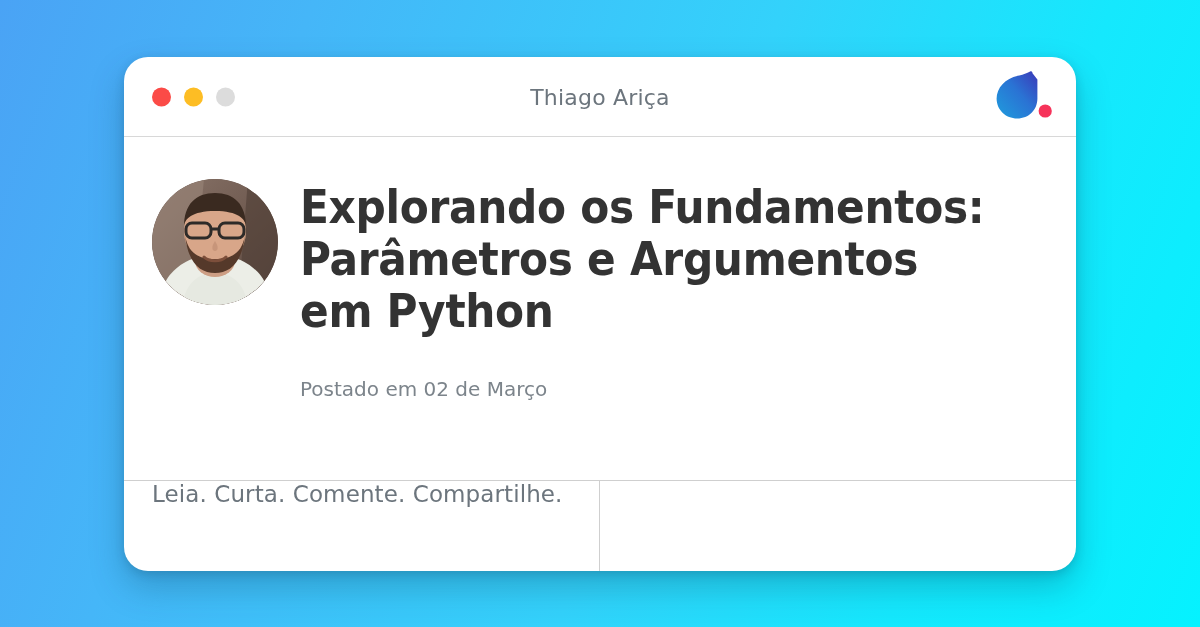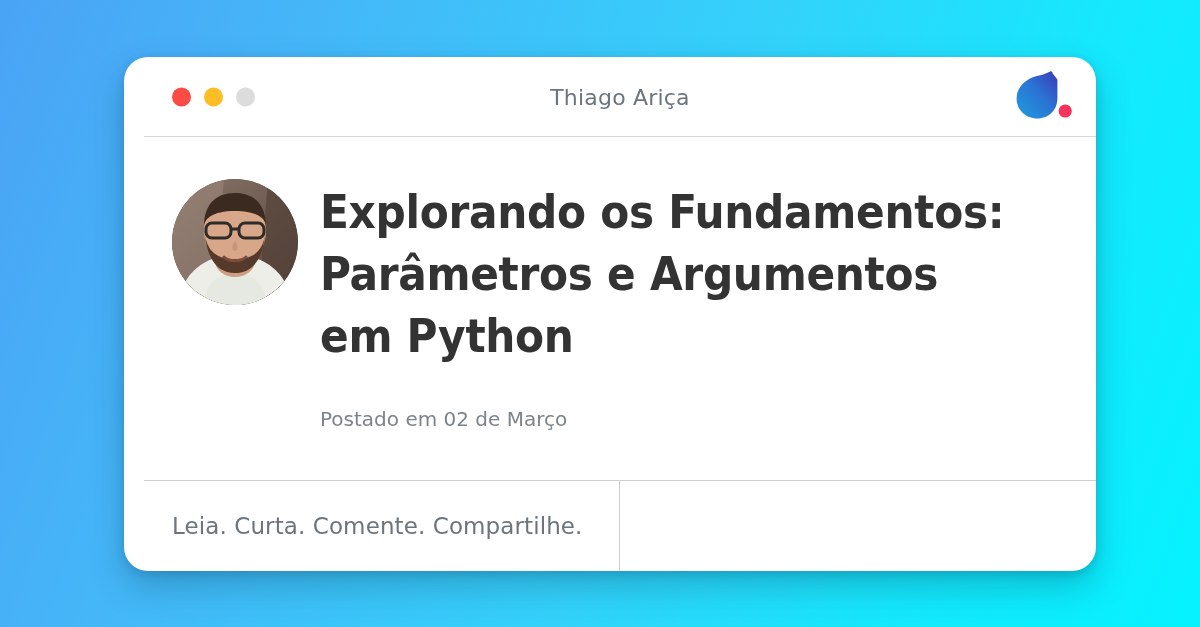--- a/index.html
+++ b/index.html
@@ -29,21 +29,20 @@
     top: 57px;
     width: 952px;
     height: 514px;
     background: #ffffff;
     border-radius: 24px;
     box-shadow: 0 16px 34px rgba(10, 60, 90, 0.28),
                 0 3px 10px rgba(10, 60, 90, 0.18);
     display: flex;
     flex-direction: column;
     overflow: hidden;
-    padding-left: 20px;
   }
 
   
   .titlebar {
     position: relative;
     height: 79px;
     flex: 0 0 79px;
     border-bottom: 1px solid #d8d8d8;
     display: flex;
     align-items: center;
@@ -110,21 +109,21 @@
   .avatar svg { display: block; width: 126px; height: 126px; }
 
   .post-text {
     flex: 1 1 auto;
     padding-top: 2px;
     min-width: 0;
   }
   .post-title {
     font-family: "DejaVu Sans Condensed", "Liberation Sans Narrow", "Liberation Sans", sans-serif;
     font-size: 47px;
-    line-height: 62px;
+    line-height: 52px;
     font-weight: 700;
     color: #333333;
     letter-spacing: -0.3px;
     margin: 0;
     max-width: 690px;
   }
   .post-date {
     margin: 40px 0 0 0;
     font-size: 20px;
     color: #7c848b;
@@ -133,21 +132,21 @@
 
   
   .card-footer {
     flex: 0 0 90px;
     height: 90px;
     display: flex;
   }
   .footer-left {
     flex: 0 0 476px;
     display: flex;
-    align-items: center;
+    align-items: flex-start;
     padding-left: 28px;
     box-sizing: border-box;
     border-right: 1px solid #cfcfcf;
   }
   .footer-cta {
     font-size: 23px;
     color: #6c757d;
     font-weight: 400;
     letter-spacing: 0.1px;
   }

